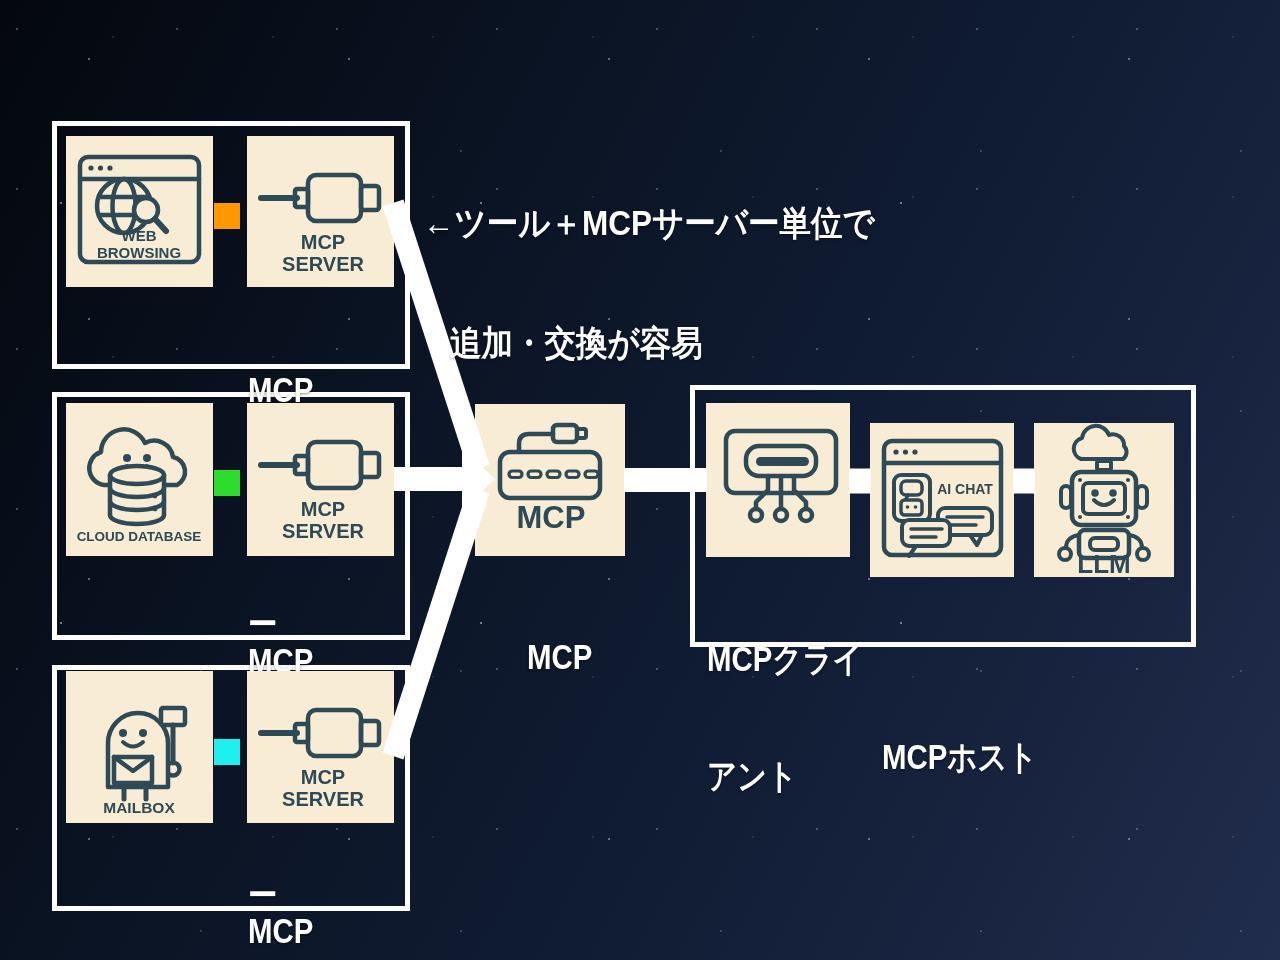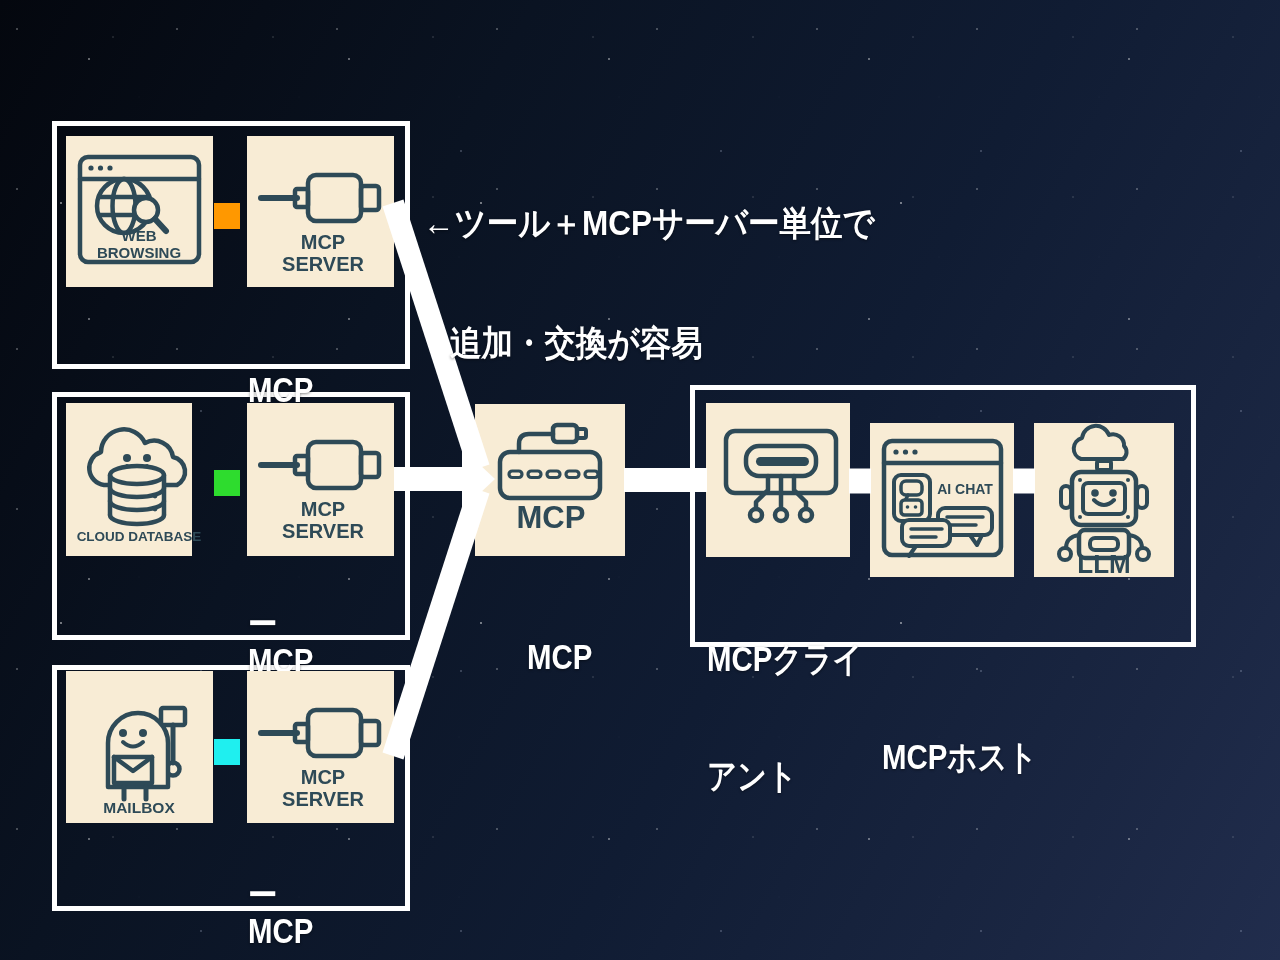--- a/index.html
+++ b/index.html
@@ -78,21 +78,21 @@
       <text x="76" y="113" font-size="20" text-anchor="middle">MCP</text>
       <text x="76" y="135" font-size="20" text-anchor="middle">SERVER</text>
     </svg>
   </div>
   <div class="wlabel" style="left:248px;top:292px;">
     <div>MCP</div>
     <div>サーバ</div>
     <div>ー</div>
   </div>
 
-  <div class="card" style="left:66px;top:403px;width:126px;height:153px;">
+  <div class="card" style="left:66px;top:403px;width:147px;height:153px;">
     <svg width="147" height="153" viewBox="0 0 147 153">
       <g fill="none" stroke="#2E4A57" stroke-width="4.5" stroke-linecap="round" stroke-linejoin="round">
         <path d="M38,82 a17,17 0 0 1 -3,-33 a23,23 0 0 1 44,-9 a19,19 0 0 1 28,14 a15,15 0 0 1 4,28 l-73,0"></path>
       </g>
       <circle cx="61" cy="55" r="4" fill="#2E4A57"></circle>
       <circle cx="81" cy="55" r="4" fill="#2E4A57"></circle>
       <path d="M61,63 q10,9 20,0" fill="none" stroke="#2E4A57" stroke-width="4" stroke-linecap="round"></path>
       <path d="M44,72 a27,9 0 0 1 54,0 v40 a27,9 0 0 1 -54,0 z" fill="#F8ECD5"></path>
       <g fill="none" stroke="#2E4A57" stroke-width="4.5" stroke-linecap="round" stroke-linejoin="round">
         <ellipse cx="71" cy="72" rx="27" ry="9"></ellipse>

